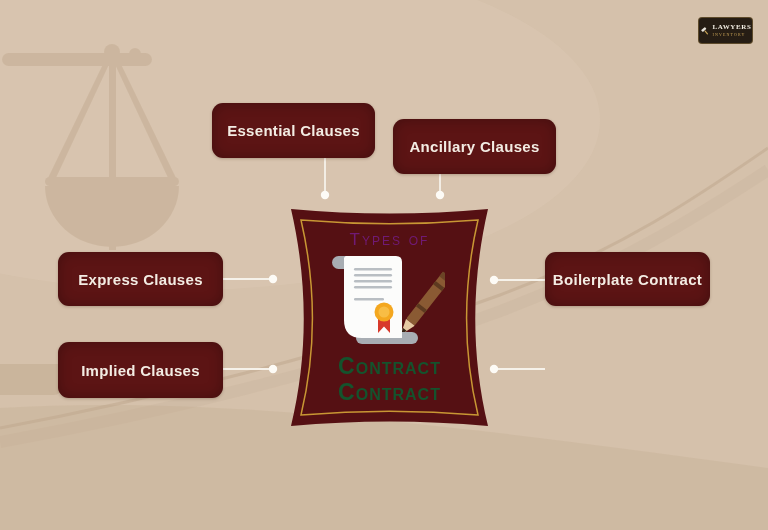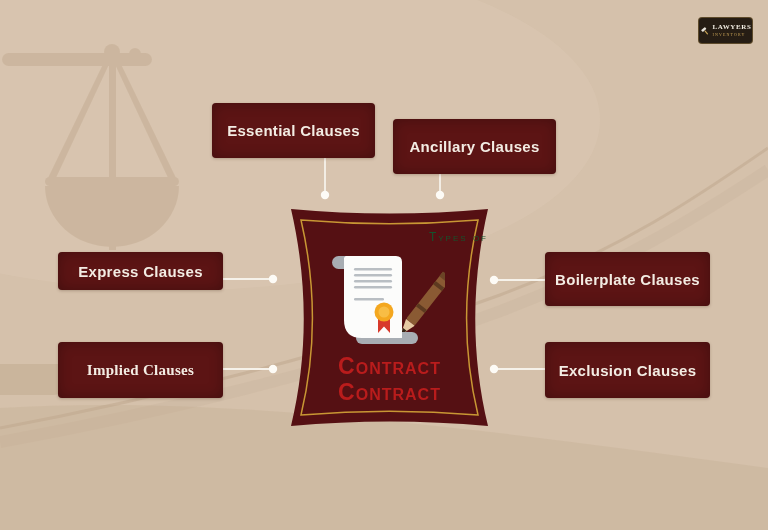--- a/index.html
+++ b/index.html
@@ -6,44 +6,44 @@
   .stage{
     position:relative;width:768px;height:530px;overflow:hidden;
     background:#d5c1ab;
     font-family:"Liberation Sans", sans-serif;
   }
   .bg-svg,.connector-svg{position:absolute;left:0;top:0;width:768px;height:530px;pointer-events:none;}
 
   
   .node{
     position:absolute;display:flex;align-items:center;justify-content:center;
-    background:#5c1414;border-radius:4px;
+    background:#5c1414;border-radius:11px;
     box-shadow:inset 0 0 14px rgba(0,0,0,.28), 0 1px 3px rgba(60,30,15,.25);
   }
   .node-label{
     color:#f3ece3;font-weight:bold;font-size:15px;letter-spacing:.3px;white-space:nowrap;
   }
   .n-essential{left:212px;top:103px;width:163px;height:55px;}
   .n-ancillary{left:393px;top:103px;width:163px;height:55px;margin-top:16px;}
-  .n-express{left:58px;top:252px;width:165px;height:38px;}
-  .n-implied{left:58px;top:342px;width:165px;height:56px;font-family:Liberation Serif, serif;}
+  .n-express{left:58px;top:252px;width:165px;height:54px;}
+  .n-implied{left:58px;top:342px;width:165px;height:56px;}
   .n-boilerplate{left:545px;top:252px;width:165px;height:54px;}
   .n-exclusion{left:545px;top:342px;width:165px;height:56px;}
 
   
   .badge{position:absolute;left:291px;top:209px;width:197px;height:217px;}
   .badge-shape{position:absolute;left:0;top:0;width:197px;height:217px;}
   .badge-eyebrow{
-    position:absolute;top:21px;left:0;width:100%;text-align:right;
-    color:#14532d;font-variant:small-caps;font-size:12px;letter-spacing:2px;font-weight:500;
+    position:absolute;top:21px;left:0;width:100%;text-align:center;
+    color:#701a75;font-variant:small-caps;font-size:17px;letter-spacing:2px;font-weight:500;
   }
   .doc-icon{position:absolute;left:41px;top:47px;width:113px;height:94px;}
   .badge-title{
     position:absolute;top:144px;left:0;width:100%;text-align:center;
-    color:#b91c1c;font-weight:bold;font-variant:small-caps;
+    color:#14532d;font-weight:bold;font-variant:small-caps;
     font-size:23px;letter-spacing:1px;line-height:1.15;
   }
 
   
   .logo{
     position:absolute;left:698px;top:17px;width:55px;height:27px;
     background:#261d14;border-radius:4px;border:1px solid rgba(200,163,86,.35);
     display:flex;align-items:center;justify-content:center;gap:3px;box-sizing:border-box;
   }
   .logo-text{display:flex;flex-direction:column;align-items:flex-start;line-height:1;}
@@ -111,24 +111,21 @@
   <div class="node n-ancillary">
     <span class="node-label">Ancillary Clauses</span>
   </div>
   <div class="node n-express">
     <span class="node-label">Express Clauses</span>
   </div>
   <div class="node n-implied">
     <span class="node-label">Implied Clauses</span>
   </div>
   <div class="node n-boilerplate">
-    <span class="node-label">Boilerplate Clauses</span>
-  </div>
-  <div class="node n-exclusion">
-    <span class="node-label">Exclusion Clauses</span>
+    <span class="node-label">Boilerplate Contract</span>
   </div>
 
   <div class="badge">
     <svg class="badge-shape" viewBox="0 0 197 217">
       <path d="M 0 0 C 66 6, 131 6, 197 0 C 180 74, 180 146, 197 217 C 131 211, 66 211, 0 217 C 17 146, 17 74, 0 0 Z" fill="#551013"></path>
       <path d="M 10 11 C 70 16, 127 16, 187 11 C 172 76, 172 143, 187 206 C 127 201, 70 201, 10 206 C 25 143, 25 76, 10 11 Z" fill="none" stroke="#c89734" stroke-width="1.5"></path>
     </svg>
     <div class="badge-eyebrow">Types of</div>
 
     <svg class="doc-icon" viewBox="0 0 113 94">

